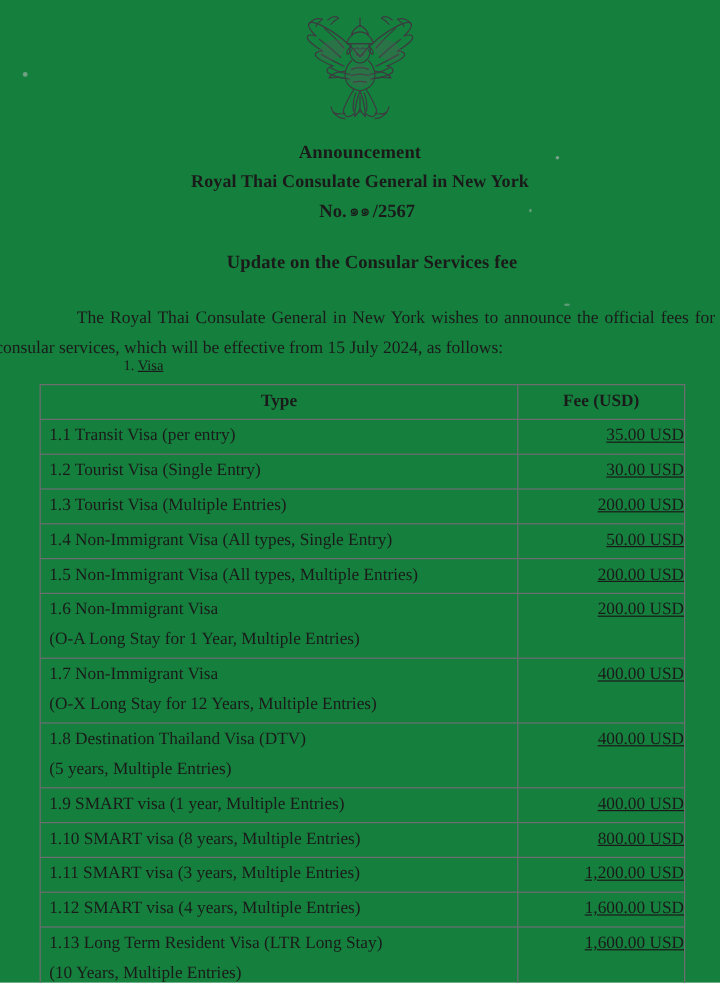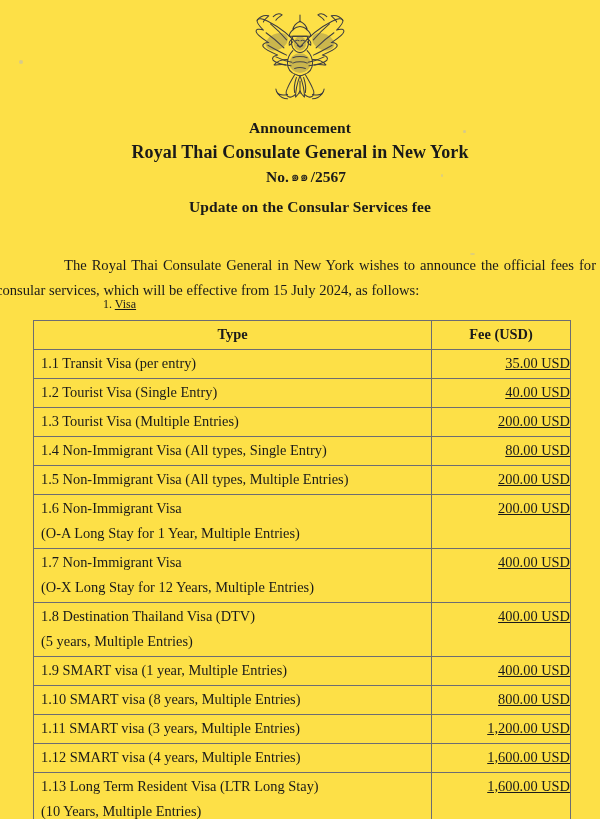--- a/index.html
+++ b/index.html
@@ -12,21 +12,21 @@
     height: 819px;
     overflow: hidden;
     font-family: "Liberation Serif", "DejaVu Serif", serif;
     color: #1a1a1a;
     position: relative;
   }
 
   .page {
     position: absolute;
     inset: 0;
-    background: #fde047;
+    background: #15803d;
   }
 
   
   .speck {
     position: absolute;
     background: #b9b9bd;
     border-radius: 50%;
     pointer-events: none;
   }
   .speck.s1 { left: 19px;  top: 60px;  width: 4px;  height: 4px; opacity: .55; }
@@ -55,36 +55,36 @@
     top: 116px;
     width: 600px;
     text-align: center;
   }
   .head-line {
     font-weight: bold;
     font-size: 15.5px;
     line-height: 24px;
     letter-spacing: .1px;
   }
-  .head-line.l2 { font-size: 18px; }
+  .head-line.l2 { font-size: 15px; }
   .doc-no {
     font-weight: bold;
     font-size: 15.5px;
     line-height: 26px;
   }
   .doc-no .no-label { font-weight: bold; margin-left: 12px; }
   .thai-num {
     font-family: "DejaVu Sans", sans-serif;
     font-weight: 400;
     font-size: 14px;
     padding: 0 2px;
     position: relative;
     top: -1px;
   }
-  .head-line.l4 { margin-top: 5px; padding-left: 20px; }
+  .head-line.l4 { margin-top: 17px; padding-left: 20px; }
 
   
   .body-para {
     position: absolute;
     left: -4px;
     top: 238px;
     width: 600px;
     font-size: 14.6px;
     line-height: 25px;
     text-align: justify;
@@ -256,29 +256,29 @@
         <th>Fee (USD)</th>
       </tr>
     </thead>
     <tbody>
         <tr>
           <td class="type"><span>1.1 Transit Visa (per entry)</span></td>
           <td class="fee">35.00 USD</td>
         </tr>
         <tr>
           <td class="type"><span>1.2 Tourist Visa (Single Entry)</span></td>
-          <td class="fee">40.00 USD</td>
+          <td class="fee">30.00 USD</td>
         </tr>
         <tr>
           <td class="type"><span>1.3 Tourist Visa (Multiple Entries)</span></td>
           <td class="fee">200.00 USD</td>
         </tr>
         <tr>
           <td class="type"><span>1.4 Non-Immigrant Visa (All types, Single Entry)</span></td>
-          <td class="fee">80.00 USD</td>
+          <td class="fee">50.00 USD</td>
         </tr>
         <tr>
           <td class="type"><span>1.5 Non-Immigrant Visa (All types, Multiple Entries)</span></td>
           <td class="fee">200.00 USD</td>
         </tr>
         <tr class="two-line">
           <td class="type"><span>1.6 Non-Immigrant Visa</span><span class="line2">(O-A Long Stay for 1 Year, Multiple Entries)</span></td>
           <td class="fee">200.00 USD</td>
         </tr>
         <tr class="two-line">

